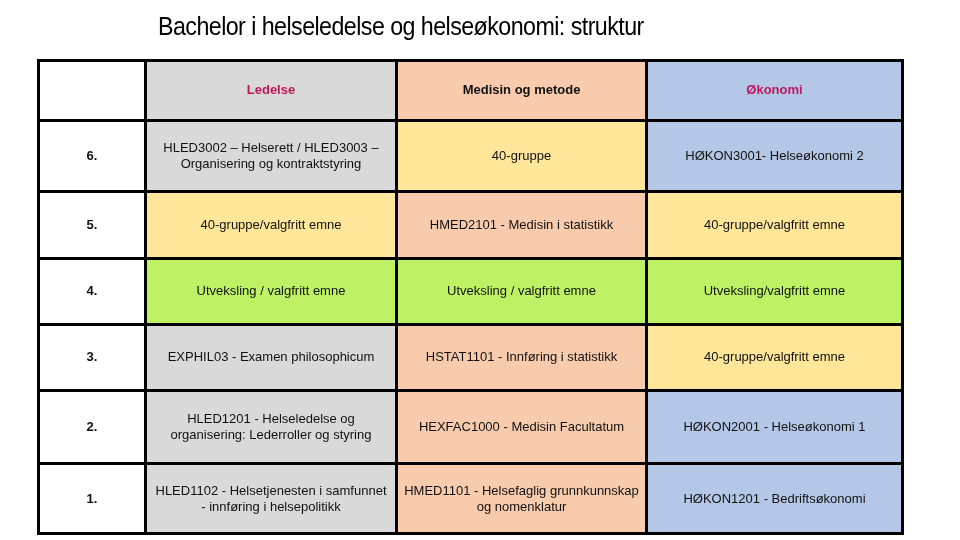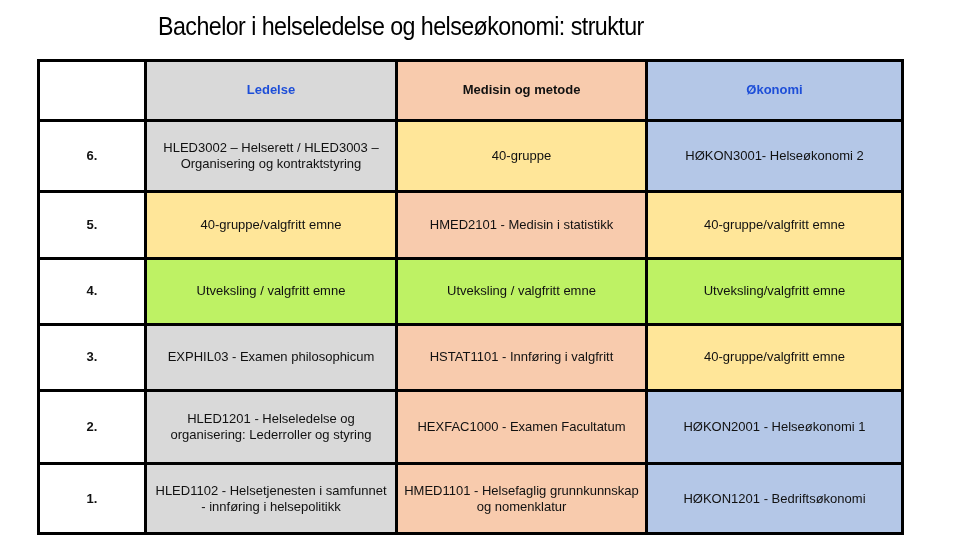--- a/index.html
+++ b/index.html
@@ -9,21 +9,21 @@
            letter-spacing:-0.6px; font-family:"Liberation Sans", sans-serif; transform:scaleX(0.93); transform-origin:left; }
   table.grid { position:absolute; left:37px; top:59px; width:864px; height:476px;
                border-collapse:collapse; table-layout:fixed; }
   table.grid td { border:3px solid #000; text-align:center; vertical-align:middle;
                   padding:0 6px; font-size:13px; line-height:16px; }
   col.c0 { width:107px; } col.c1 { width:251px; } col.c2 { width:250px; } col.c3 { width:256px; }
   tr.h { height:54px; } tr.r6 { height:64px; } tr.r5 { height:60px; } tr.r4 { height:60px; }
   tr.r3 { height:59px; } tr.r2 { height:66px; } tr.r1 { height:63px; } tr.rs { height:48px; }
   td.sem { font-weight:bold; font-size:15px; background:#fff; }
   td.semlabel { font-size:14px; background:#fff; font-weight:normal; }
-  td.hdr { font-size:21px; font-weight:bold; color:#1d4ed8; }
+  td.hdr { font-size:21px; font-weight:bold; color:#be185d; }
   td.hdr-l { text-align:left; padding-left:8px; line-height:22px; font-size:21px; font-weight:bold; }
   .gray { background:#d9d9d9; }
   .peach { background:#f8cbad;margin-left:20px; }
   .blue { background:#b4c7e7; }
   .lyellow { background:#ffe699; }
   .yellow { background:#bef264; }
   .white { background:#ffffff; }
 </style>
 </head>
 <body>
@@ -58,27 +58,27 @@
   </tr>
   <tr class="r4">
     <td class="sem">4.</td>
     <td class="yellow">Utveksling / valgfritt emne</td>
     <td class="yellow">Utveksling / valgfritt emne</td>
     <td class="yellow">Utveksling/valgfritt emne</td>
   </tr>
   <tr class="r3">
     <td class="sem">3.</td>
     <td class="gray">EXPHIL03 - Examen philosophicum</td>
-    <td class="peach">HSTAT1101 - Innføring i valgfritt</td>
+    <td class="peach">HSTAT1101 - Innføring i statistikk</td>
     <td class="lyellow">40-gruppe/valgfritt emne</td>
   </tr>
   <tr class="r2">
     <td class="sem">2.</td>
     <td class="gray">HLED1201 - Helseledelse og organisering: Lederroller og styring</td>
-    <td class="peach">HEXFAC1000 -  Examen Facultatum</td>
+    <td class="peach">HEXFAC1000 -  Medisin Facultatum</td>
     <td class="blue">HØKON2001 - Helseøkonomi 1</td>
   </tr>
   <tr class="r1">
     <td class="sem">1.</td>
     <td class="gray">HLED1102 - Helsetjenesten i samfunnet - innføring i helsepolitikk</td>
     <td class="peach">HMED1101 - Helsefaglig grunnkunnskap og nomenklatur</td>
     <td class="blue">HØKON1201 - Bedriftsøkonomi</td>
   </tr>
 </tbody>
   </table>

